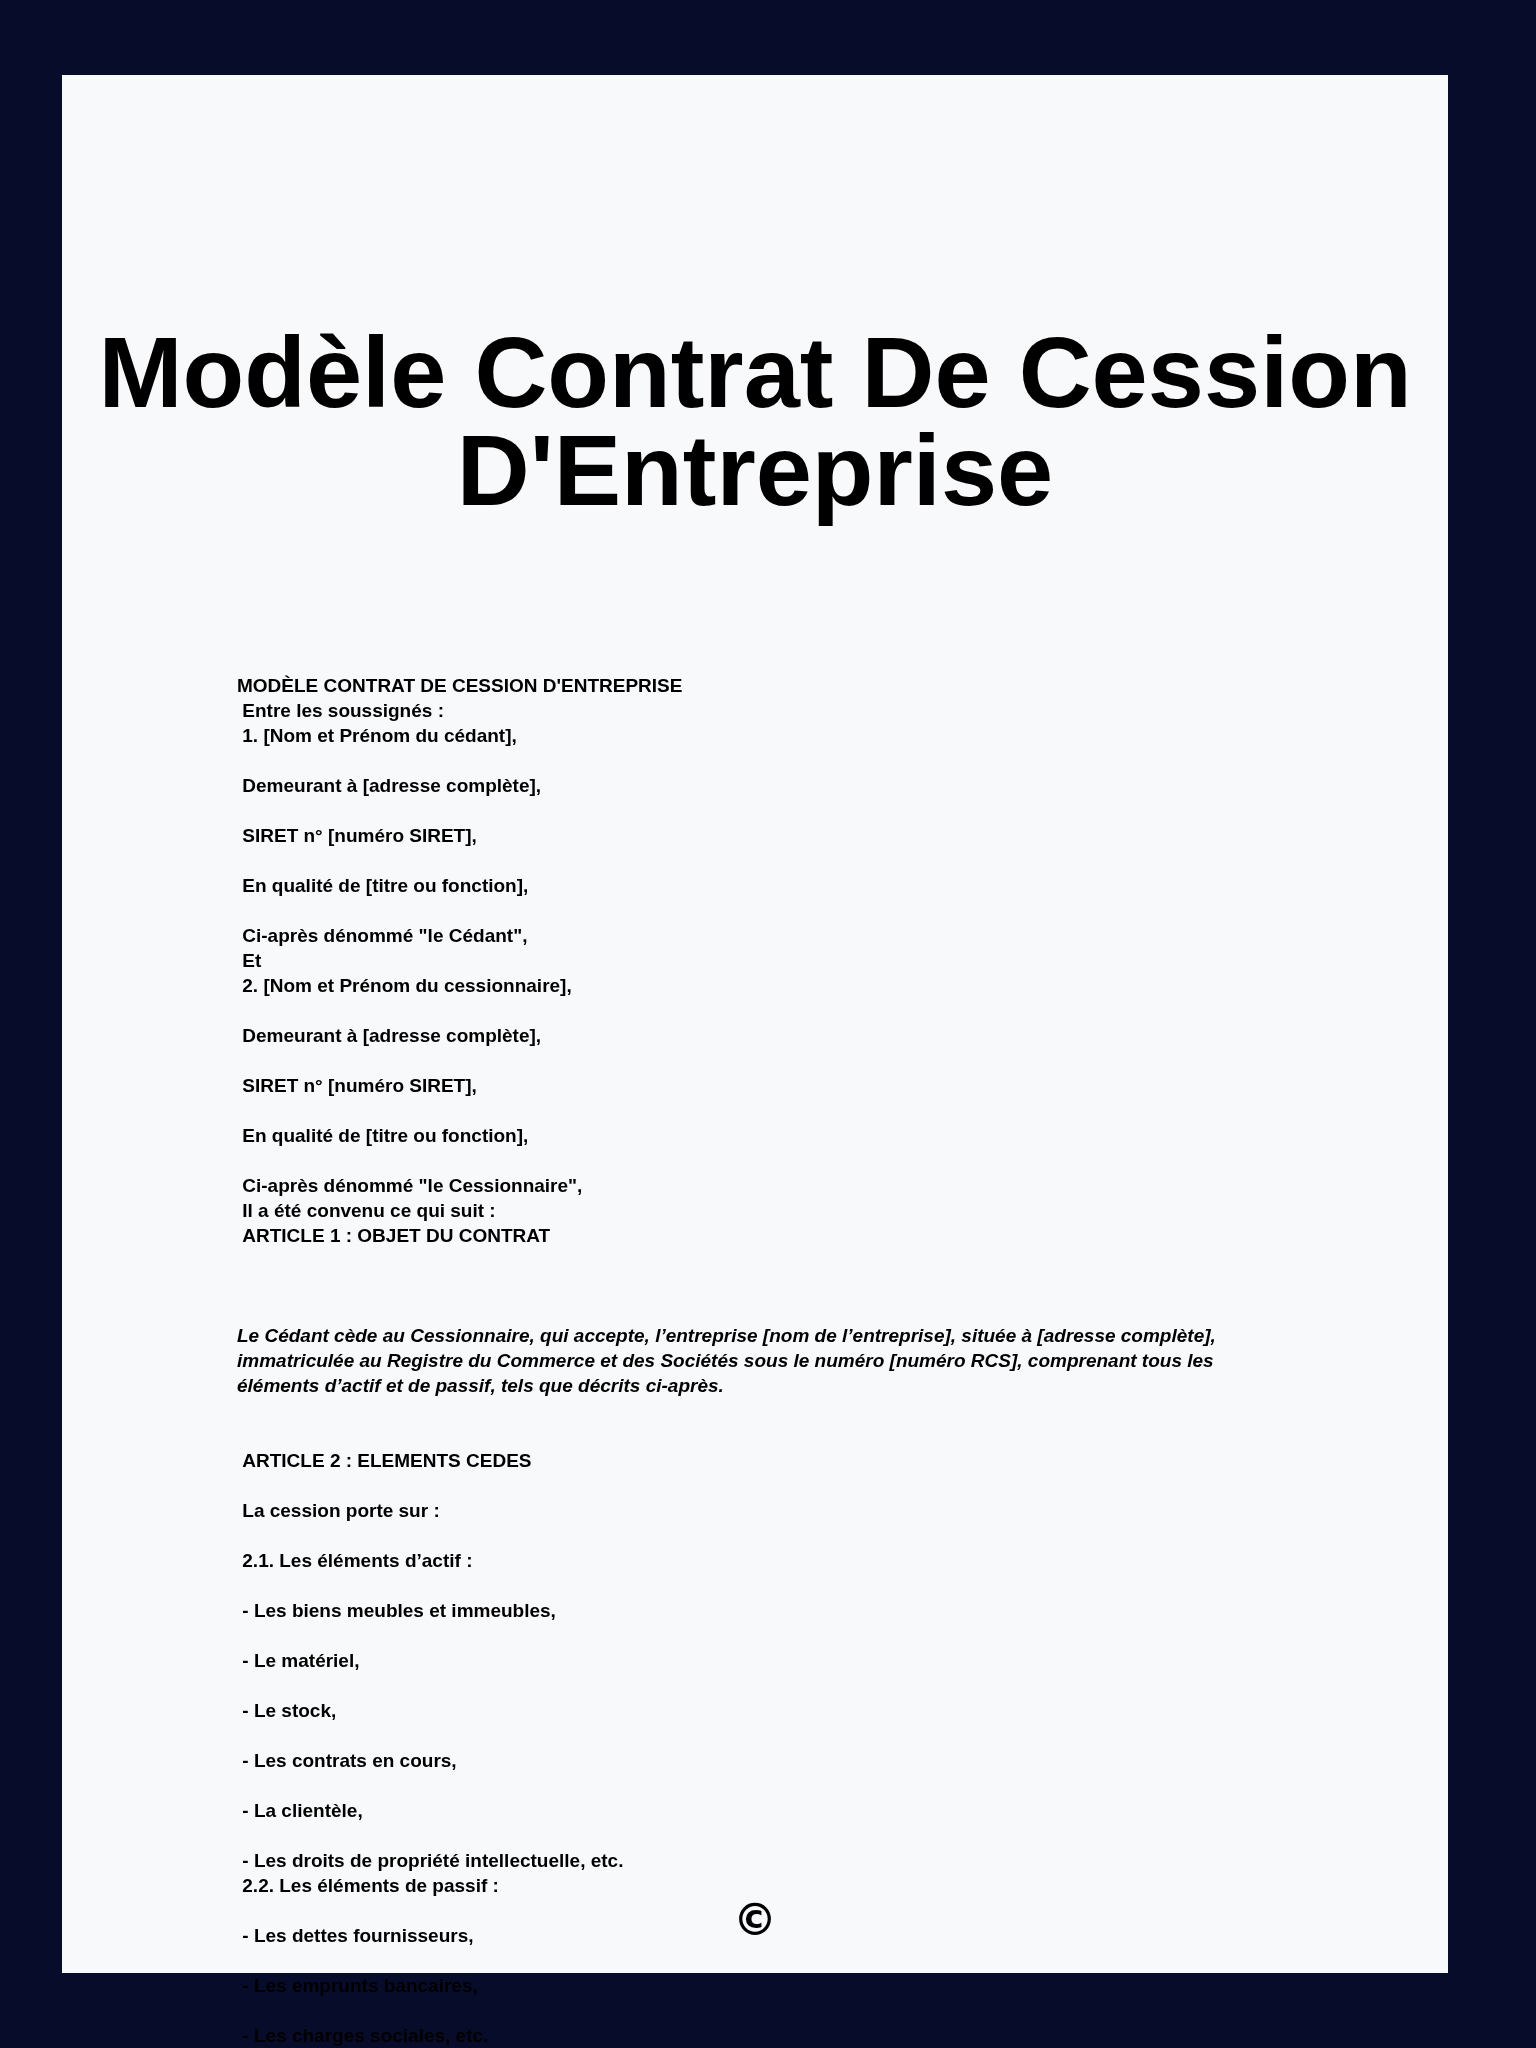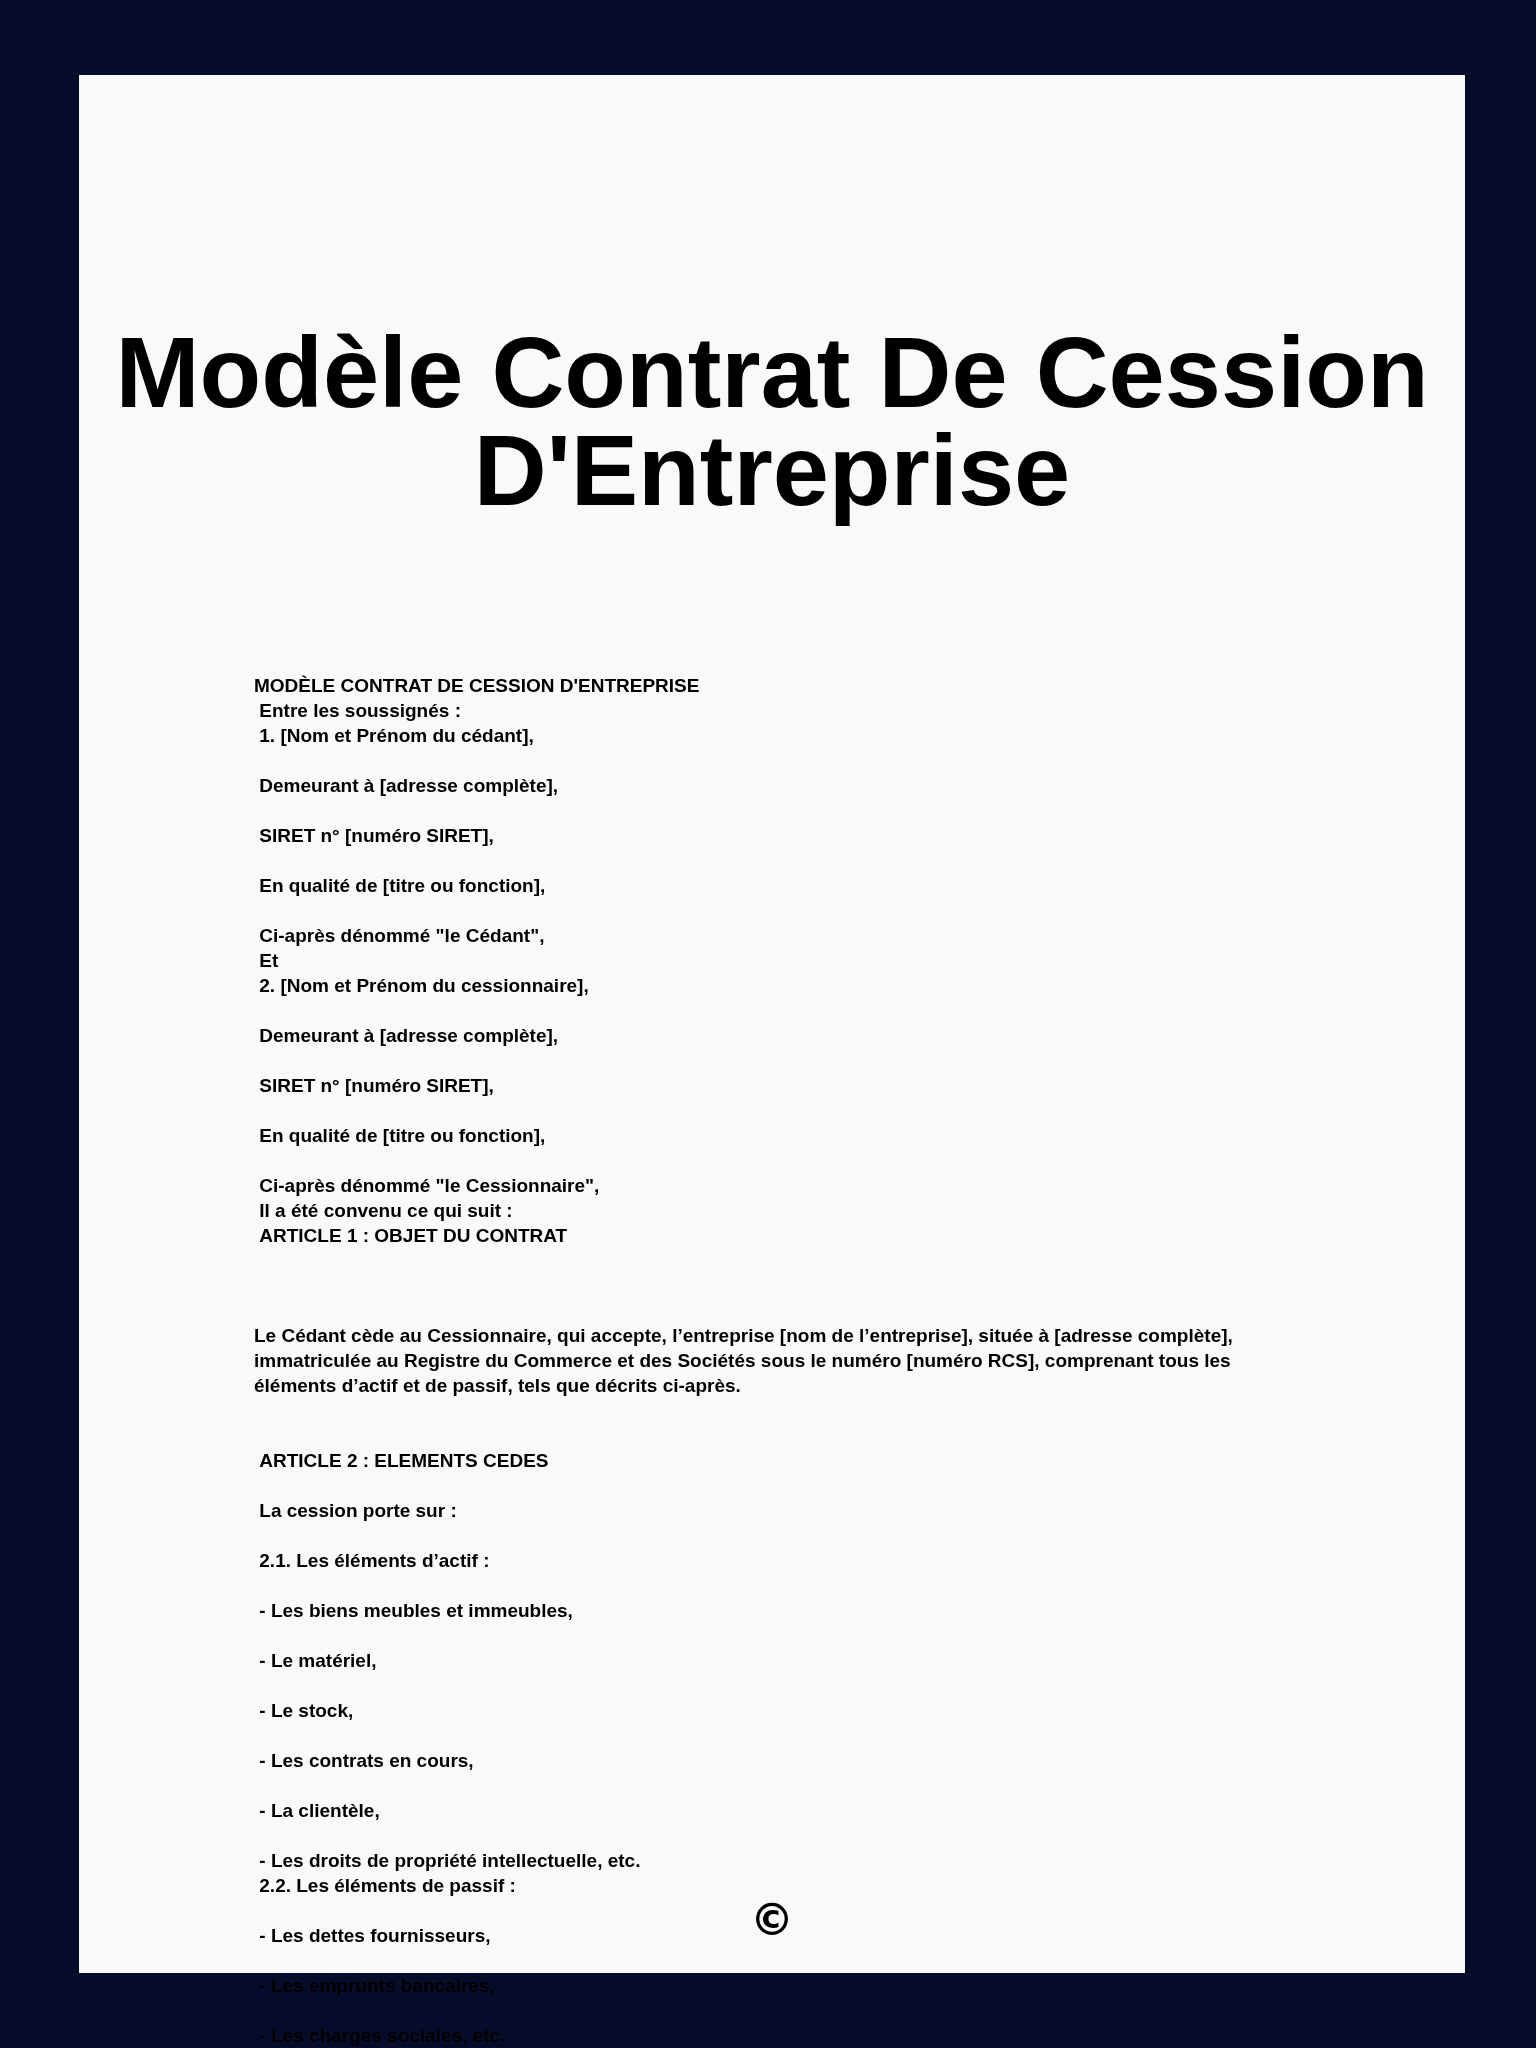--- a/index.html
+++ b/index.html
@@ -5,21 +5,21 @@
     html, body { margin: 0; padding: 0; }
     body {
       width: 1536px; height: 2048px;
       background: #080c2b;
       position: relative;
       overflow: hidden;
       font-family: "Liberation Sans", sans-serif;
     }
     .page {
       position: absolute;
-      left: 79px; top: 75px;
+      left: 62px; top: 75px;
       width: 1386px; height: 1898px;
       background: #f8f9fb;
     }
     .title {
       position: absolute;
       left: 0; top: 248px;
       width: 1386px;
       margin: 0;
       text-align: center;
       font-family: "Liberation Sans", sans-serif;
@@ -34,21 +34,21 @@
       left: 175px; top: 548px;
       width: 1040px;
       font-family: "Liberation Sans", sans-serif;
       font-weight: bold;
       font-size: 19px;
       line-height: 25px;
       color: #000;
       white-space: pre-wrap;
     }
     .line { display: block; min-height: 25px; }
-    .para { display: block; }
+    .para { display: block; font-style: italic; }
     .copyright {
       position: absolute;
       left: 0; top: 1820px;
       width: 1386px;
       text-align: center;
       font-family: "DejaVu Sans", sans-serif;
       font-weight: bold;
       font-size: 44px;
       line-height: 50px;
       color: #000;

